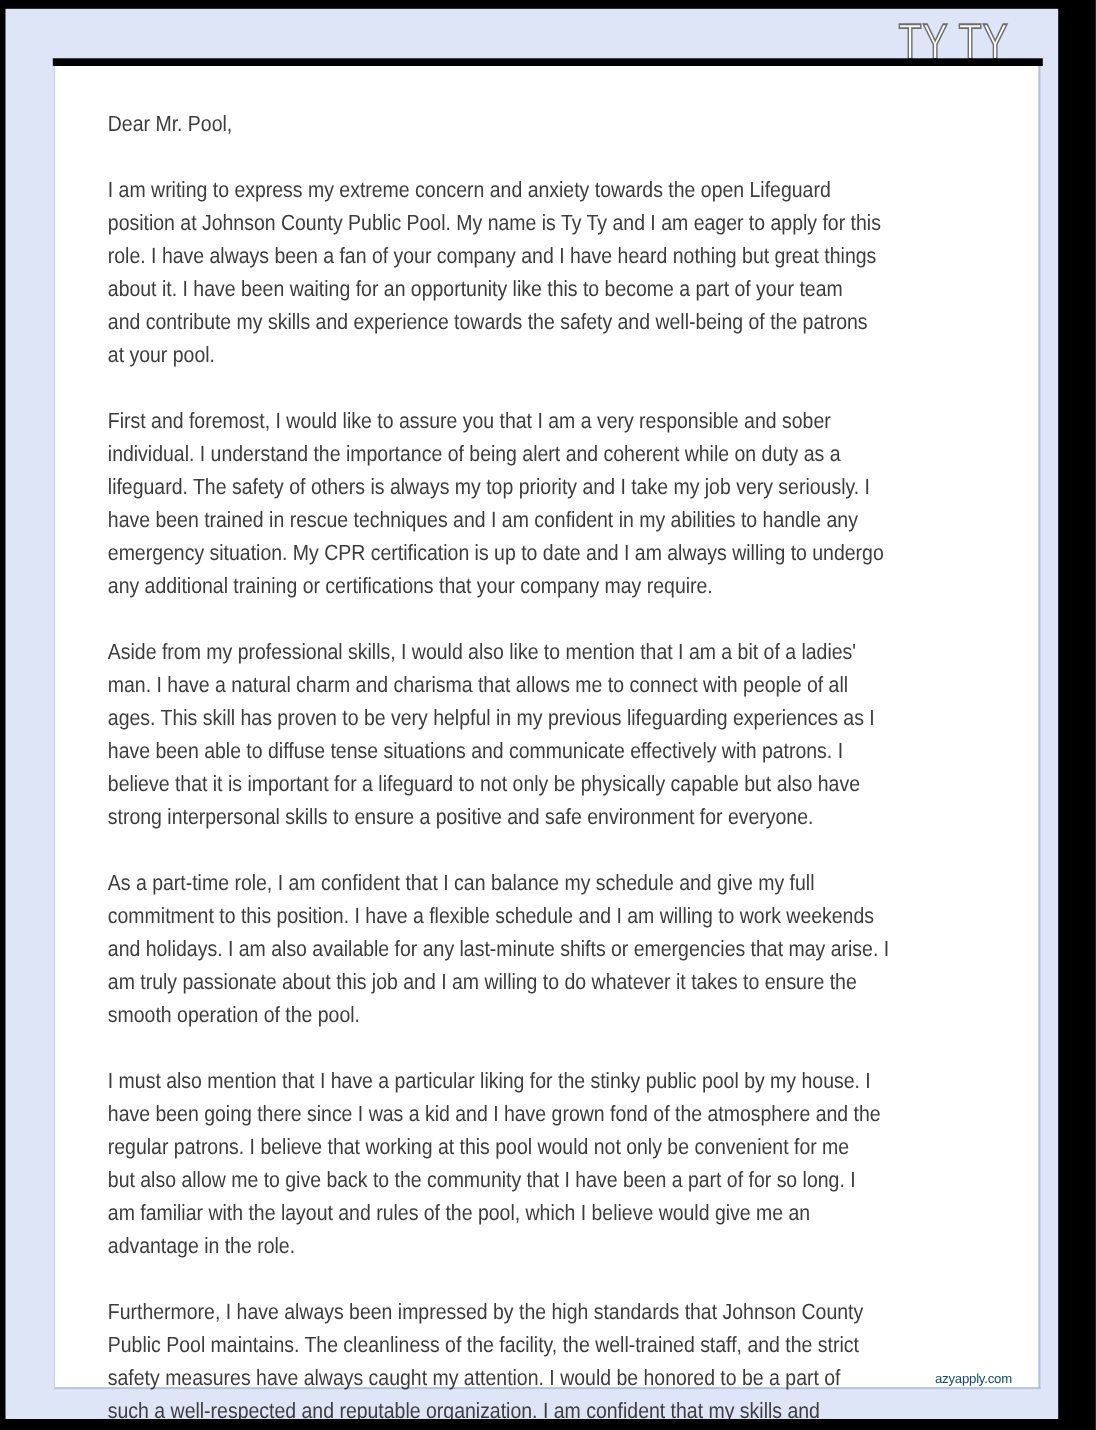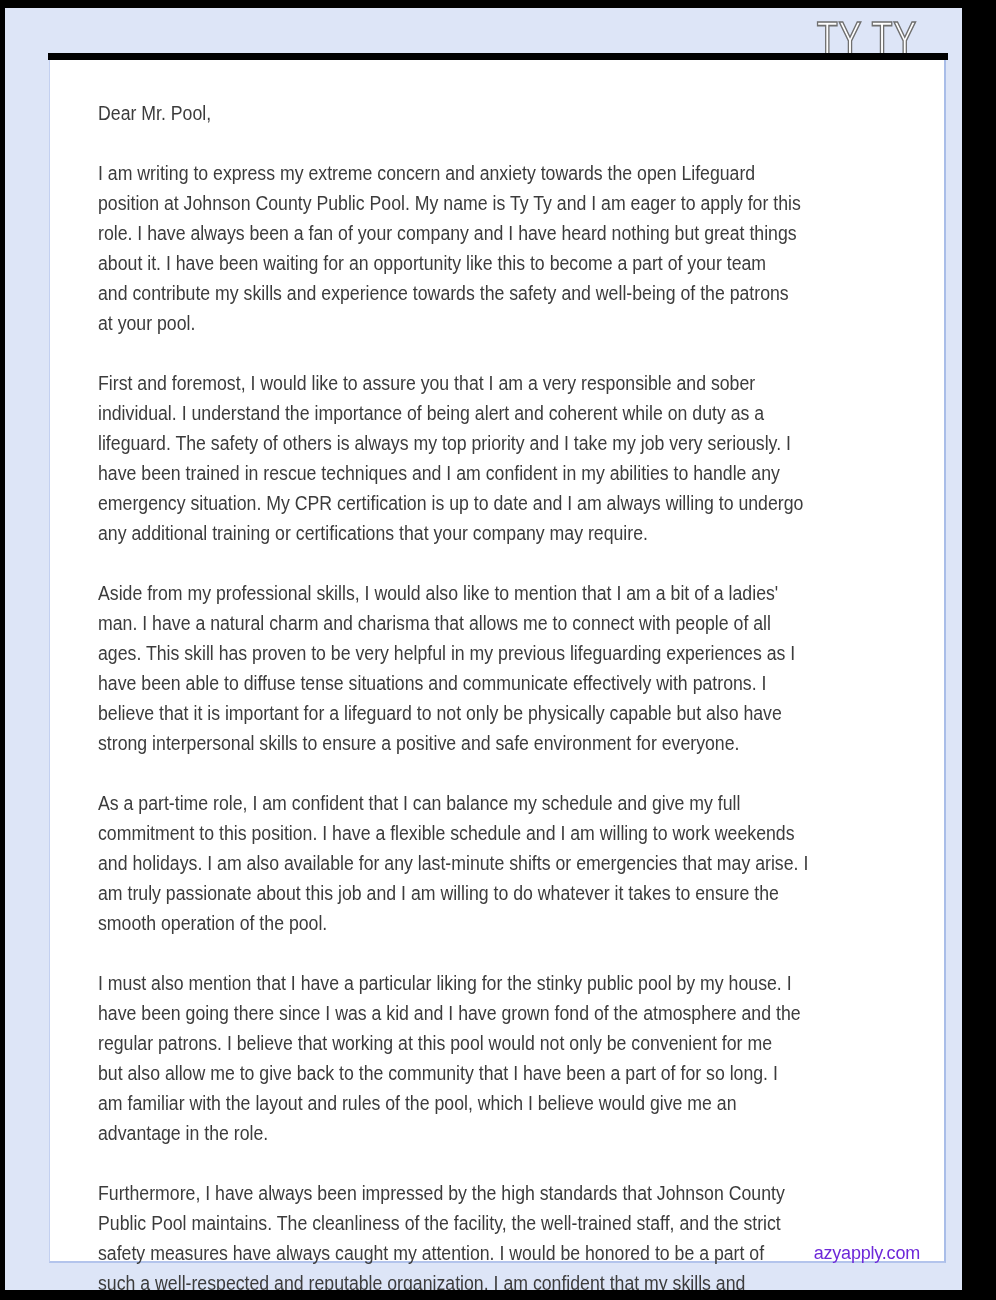--- a/index.html
+++ b/index.html
@@ -68,23 +68,23 @@
   .paragraph {
     margin-top: 30px;
   }
   .line, .greeting {
     height: 30px;
   }
   .watermark {
     position: absolute;
     top: 1236px;
     right: 42px;
-    font-size: 18px;
+    font-size: 12px;
     line-height: 18px;
-    color: #6d28d9;
+    color: #0c4a6e;
     letter-spacing: -0.2px;
   }
 </style>
 </head>
 <body>
 
 <div class="frame">
   <div class="panel">
 
     <svg class="logo" width="150" height="48" viewBox="0 0 150 48">

